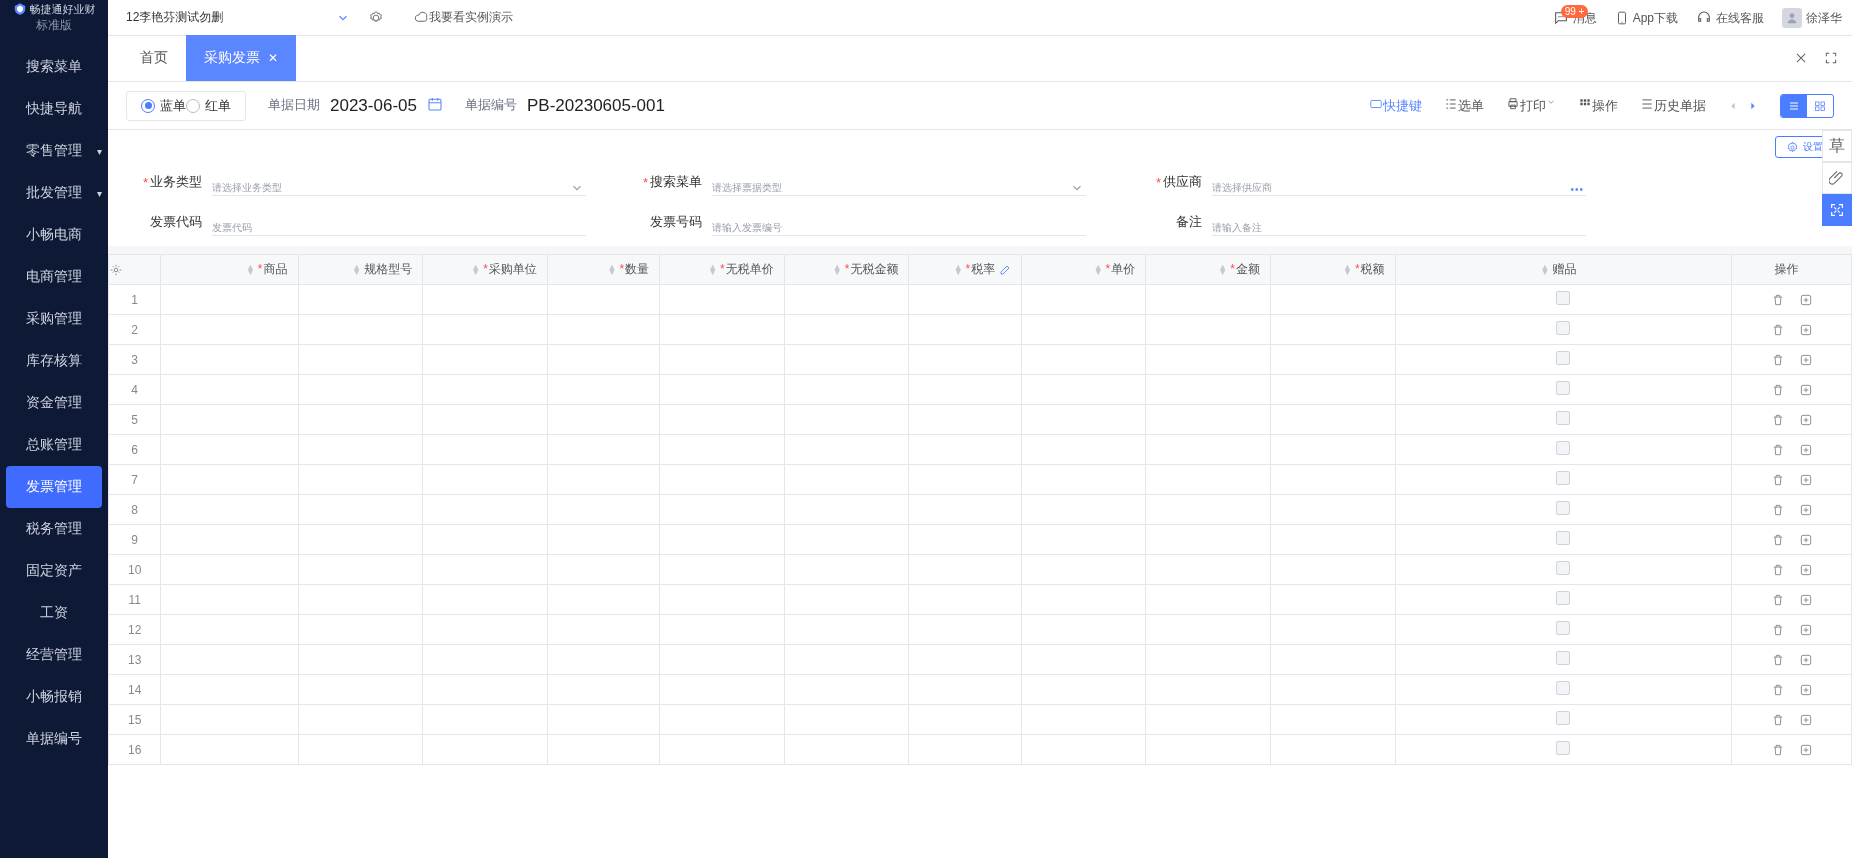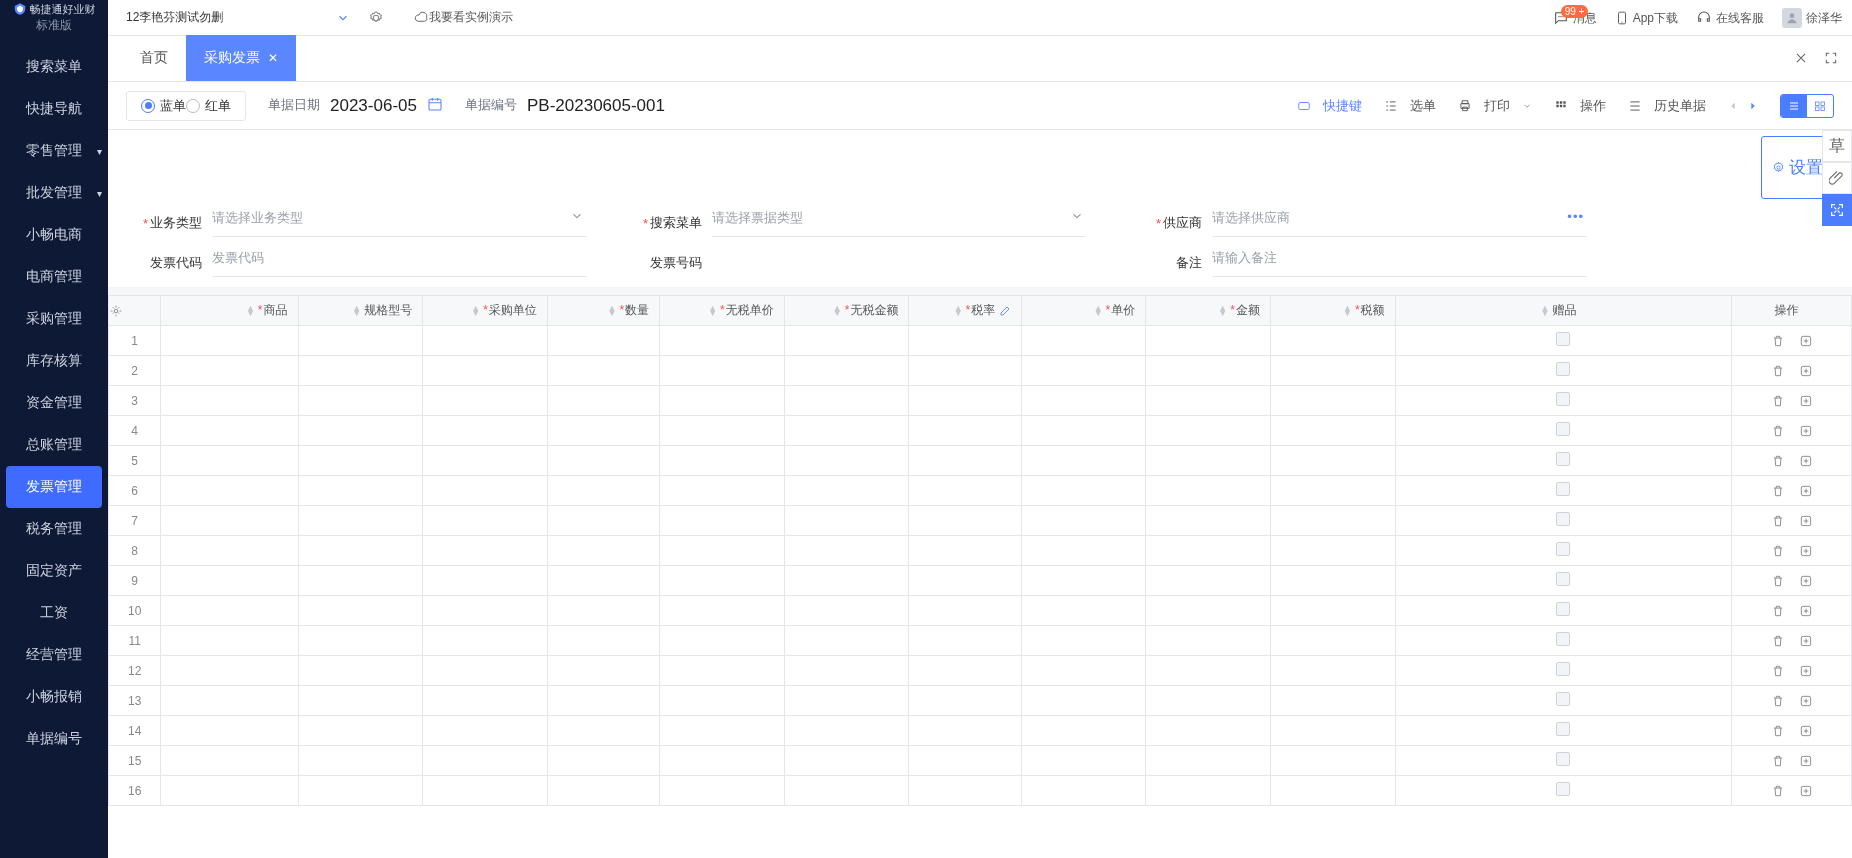--- a/index.html
+++ b/index.html
@@ -42,34 +42,34 @@
 
   .toolbar{height:48px;background:#fff;border-bottom:1px solid var(--border);display:flex;align-items:center;padding:0 18px;gap:22px;font-size:13px;color:#333;}
   .radio{display:flex;align-items:center;gap:5px;cursor:pointer;}
   .radio .dot{width:14px;height:14px;border:1px solid #b8bcc5;border-radius:50%;display:flex;align-items:center;justify-content:center;}
   .radio.sel .dot{border-color:var(--blue);}
   .radio.sel .dot::after{content:"";width:7px;height:7px;background:var(--blue);border-radius:50%;}
   .lbl-pair{display:flex;align-items:flex-start;gap:10px;}
   .lbl-pair .lbl{color:#6b7280;}
   .lbl-pair .val{font-size:17px;color:#222;}
   .toolbar .spacer{flex:1;}
-  .tool-btn{display:flex;align-items:center;gap:12px;color:#555;cursor:pointer;}
+  .tool-btn{display:flex;align-items:flex-start;gap:0;color:#555;cursor:pointer;}
   .pager-icons{display:flex;align-items:center;gap:10px;color:#b8bcc5;}
   .view-toggle{display:flex;border:1px solid var(--blue);border-radius:3px;overflow:hidden;}
   .view-toggle .vt{width:26px;height:22px;display:flex;align-items:center;justify-content:center;cursor:pointer;color:var(--blue);}
   .view-toggle .vt.active{background:var(--blue);color:#fff;}
-  .settings-btn{border:1px solid var(--blue);color:var(--blue);padding:19px 10px;border-radius:3px;display:flex;align-items:center;gap:4px;cursor:pointer;font-size:17px;}
+  .settings-btn{border:1px solid var(--blue);color:var(--blue);padding:3px 10px;border-radius:3px;display:flex;align-items:center;gap:4px;cursor:pointer;font-size:10px;}
 
   
   .form-zone{background:#fff;padding:6px 0 4px 0;}
   .form-row{display:flex;padding:6px 18px;gap:40px;}
   .field{display:flex;align-items:center;gap:10px;width:460px;}
   .field .flabel{width:76px;text-align:right;font-size:13px;color:#333;display:flex;align-items:center;justify-content:flex-end;gap:2px;}
   .field .flabel .req{color:var(--req);}
-  .field .input-like{flex:1;border-bottom:1px solid var(--border);height:28px;display:flex;align-items:flex-start;justify-content:space-between;color:var(--text-light);font-size:13px;padding-right:2px;}
+  .field .input-like{flex:1;border-bottom:1px solid var(--border);height:28px;display:flex;align-items:flex-end;justify-content:space-between;color:var(--text-light);font-size:10px;padding-right:2px;}
   .field .suffix{color:#9aa0ab;}
 
   
   .table-wrap{flex:1;overflow:hidden;background:#fff;margin-top:8px;}
   table{border-collapse:collapse;width:100%;table-layout:fixed;}
   th,td{border:1px solid var(--border);height:30px;font-size:12px;color:#555;}
   thead th{background:#f7f8fa;font-weight:400;position:relative;}
   thead th .sort{color:#c6c9d0;font-size:9px;display:inline-flex;flex-direction:column;line-height:5px;margin-right:3px;vertical-align:middle;}
   thead th .req{color:var(--req);margin-right:1px;}
   thead th .hlabel{display:inline-block;}
@@ -343,20 +343,23 @@
               <span>发票代码</span>
             </span>
           <div class="input-like">
             <span>发票代码</span>
           </div>
         </div>
         <div class="field">
           <span class="flabel">
               <span>发票号码</span>
             </span>
+          <div class="input-like">
+            <span>请输入发票编号</span>
+          </div>
         </div>
         <div class="field">
           <span class="flabel">
               <span>备注</span>
             </span>
           <div class="input-like">
             <span>请输入备注</span>
           </div>
         </div>
       </div>

